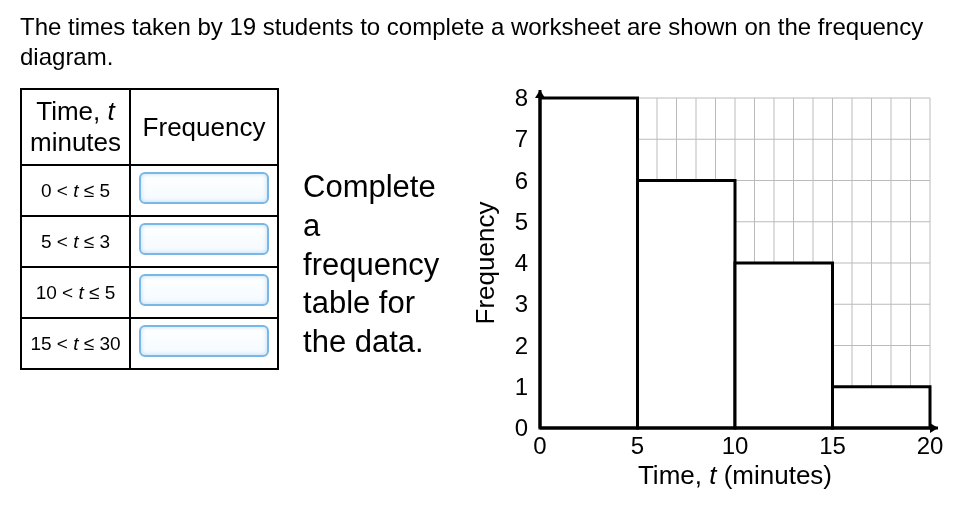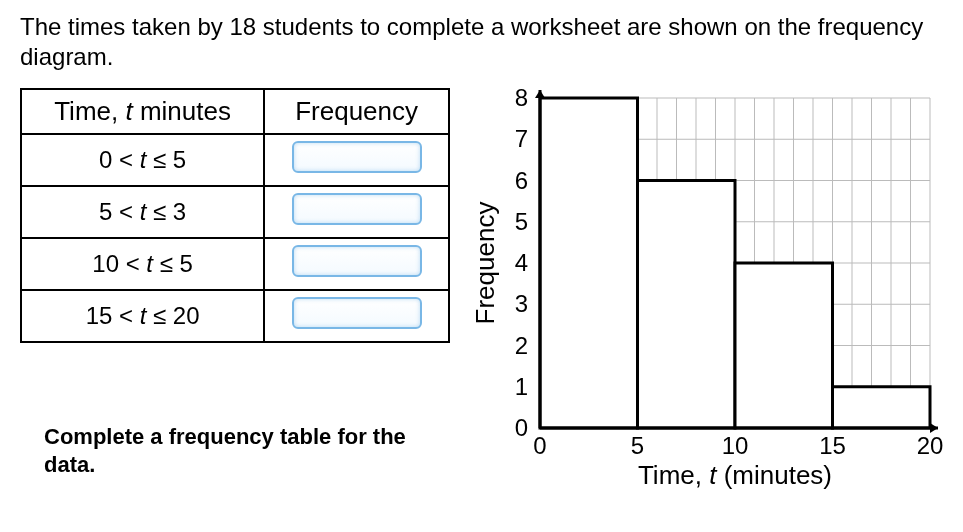--- a/index.html
+++ b/index.html
@@ -18,64 +18,63 @@
     line-height: 1.25;
   }
   .content {
     display: flex;
     align-items: flex-start;
     gap: 20px;
   }
   .left-col {
     flex: 0 0 430px;
     display: flex;
-    flex-direction: column;
+    flex-direction: row;
   }
   table.freq {
     border-collapse: collapse;
     width: 100%;
   }
   table.freq th, table.freq td {
     border: 2px solid #000;
     padding: 6px 8px;
     text-align: center;
     font-weight: normal;
-    font-size: 24px;
+    font-size: 19px;
   }
   table.freq th {
     font-size: 26px;
   }
   .tvar { font-style: italic; }
   .answer-box {
     display: inline-block;
     width: 130px;
     height: 32px;
     border: 2px solid #79b7e6;
     border-radius: 6px;
     background: linear-gradient(#ffffff,#f4faff);
     box-shadow: inset 0 0 4px rgba(121,183,230,.5);
   }
   .instruction {
     margin-top: 80px;
-    font-size: 22px;
+    font-size: 31px;
     line-height: 1.25;
     padding-left: 24px;
-    font-weight: bold;
   }
   .chart-wrap {
     flex: 1;
     position: relative;
     height: 410px;
   }
   svg { display: block; }
 </style>
 </head>
 <body>
 
-<div class="question">The times taken by 18 students to complete a worksheet are shown on the frequency diagram.</div>
+<div class="question">The times taken by 19 students to complete a worksheet are shown on the frequency diagram.</div>
 
 <div class="content">
 
   <div class="left-col">
     <table class="freq">
       <tbody>
           <tr>
         <th>
           <span>Time, </span><span class="tvar">t</span><span> minutes</span>
         </th>
@@ -100,21 +99,21 @@
       <tr>
         <td>
           <span>10 &lt; </span><span class="tvar">t</span><span> ≤ 5</span>
         </td>
         <td>
           <span class="answer-box"></span>
         </td>
       </tr>
       <tr>
         <td>
-          <span>15 &lt; </span><span class="tvar">t</span><span> ≤ 20</span>
+          <span>15 &lt; </span><span class="tvar">t</span><span> ≤ 30</span>
         </td>
         <td>
           <span class="answer-box"></span>
         </td>
       </tr>
     </tbody>
       </table>
 
     <div class="instruction">Complete a frequency table for the data.</div>
   </div>

